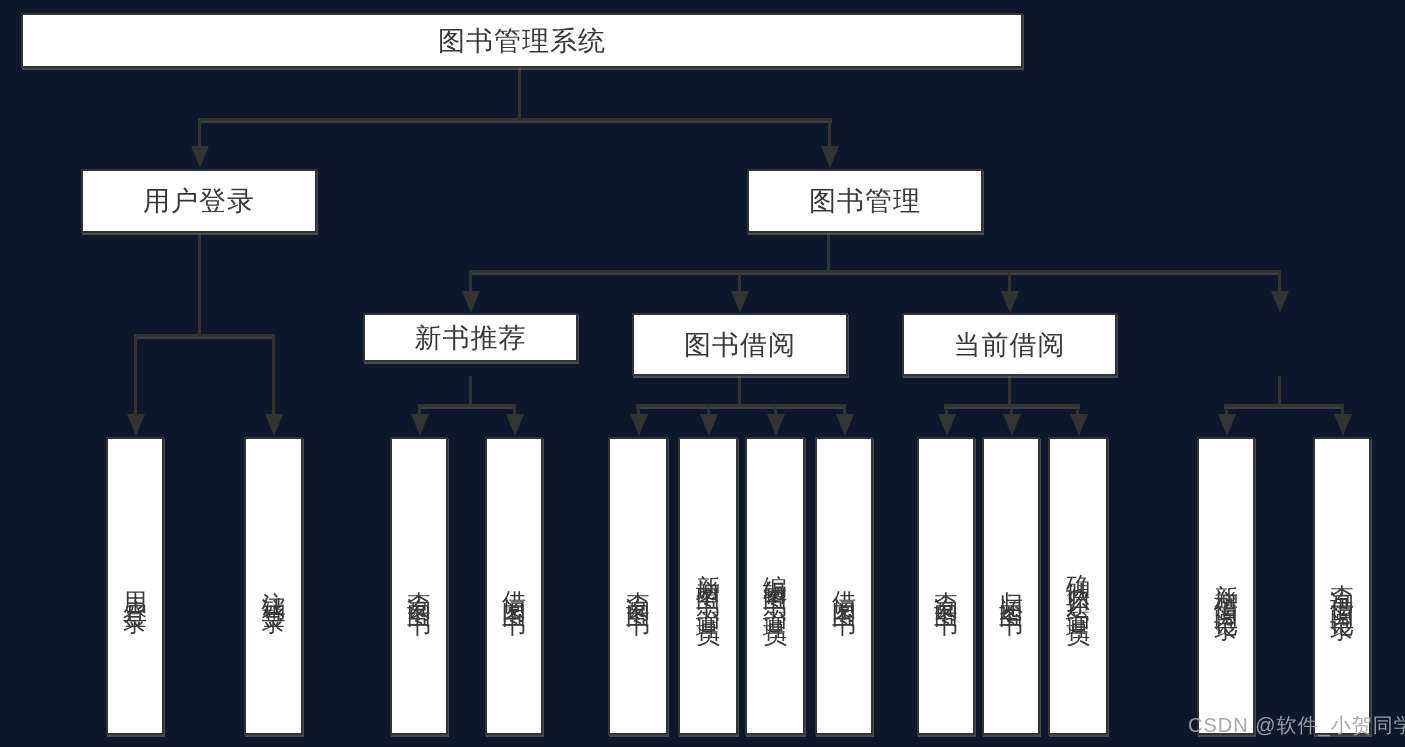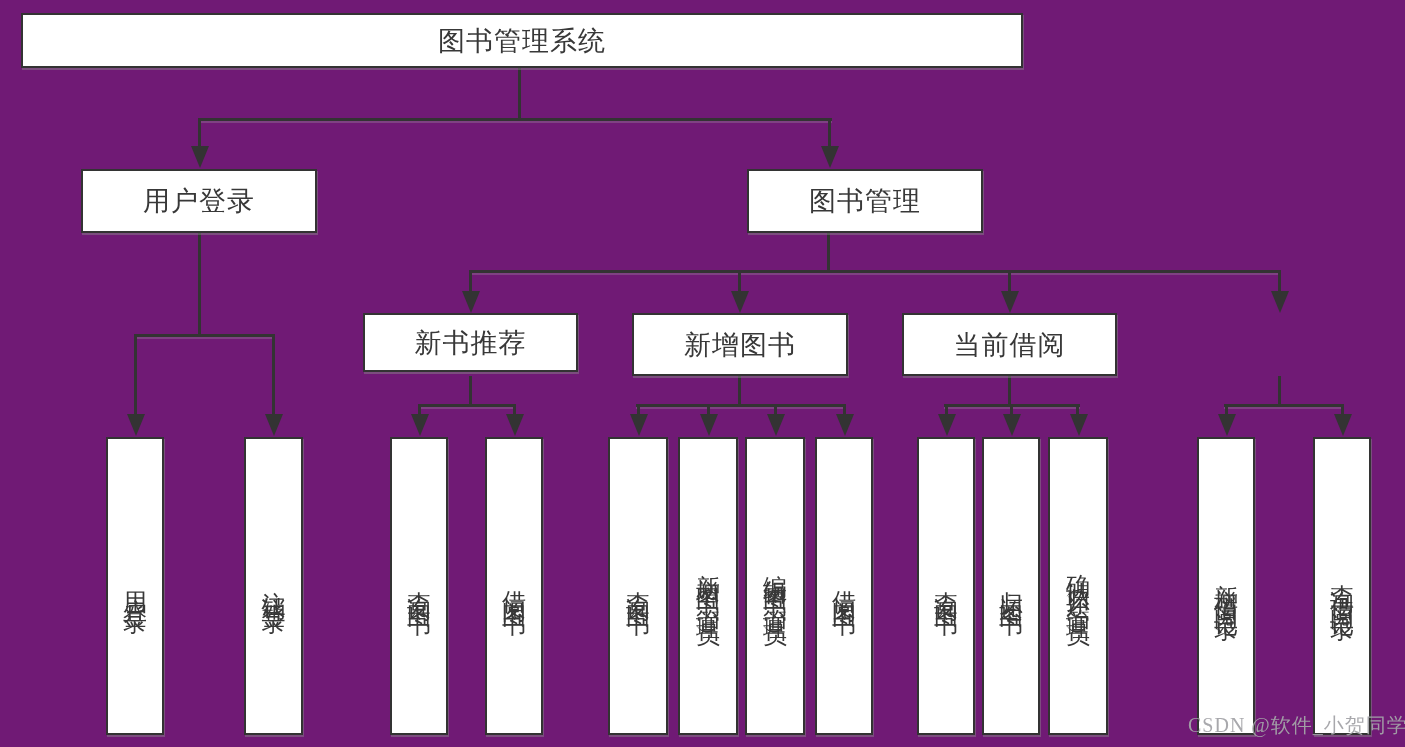--- a/index.html
+++ b/index.html
@@ -1,22 +1,22 @@
 <!DOCTYPE html>
 <html><head>
 <meta charset="utf-8">
 <style>
   html, body { margin: 0; padding: 0; background: #ffffff; }
   #canvas {
     position: relative;
     width: 1405px;
     height: 747px;
-    background: #701a75;
+    background: #0f172a;
     overflow: hidden;
-    font-family: Liberation Serif, serif;
+    font-family: Liberation Sans, sans-serif;
     color: #383838;
   }
   
   .h, .v { position: absolute; background: #333333; }
   .h { height: 3px; box-shadow: 0 2px 0 rgba(170,170,170,0.28); }
   .v { width: 3px; }
   
   .arr {
     position: absolute; width: 0; height: 0;
     border-left: 9px solid transparent;
@@ -95,23 +95,23 @@
   <div class="h" style="left:1224px;top:404px;width:120px"></div>
   <div class="v" style="left:1225px;top:404px;height:12px"></div>
   <div class="v" style="left:1341px;top:404px;height:12px"></div>
 
   <div class="box" style="left:21px;top:13px;width:1002px;height:55px">图书管理系统</div>
 
   <div class="box" style="left:81px;top:169px;width:236px;height:64px">用户登录</div>
 
   <div class="box" style="left:747px;top:169px;width:236px;height:64px">图书管理</div>
 
-  <div class="box" style="left:363px;top:313px;width:215px;height:59px">新书推荐</div>
+  <div class="box" style="left:363px;top:313px;width:215px;height:49px">新书推荐</div>
 
-  <div class="box" style="left:632px;top:313px;width:216px;height:63px">新增图书</div>
+  <div class="box" style="left:632px;top:313px;width:216px;height:63px">图书借阅</div>
 
   <div class="box" style="left:902px;top:313px;width:215px;height:63px">当前借阅</div>
 
 
   <div class="vbox" style="left:106px;width:58px">用户登录</div>
   <div class="vbox" style="left:244px;width:59px">注销登录</div>
 
   <div class="vbox" style="left:390px;width:58px">查询图书</div>
   <div class="vbox" style="left:485px;width:58px">借阅图书</div>
 

